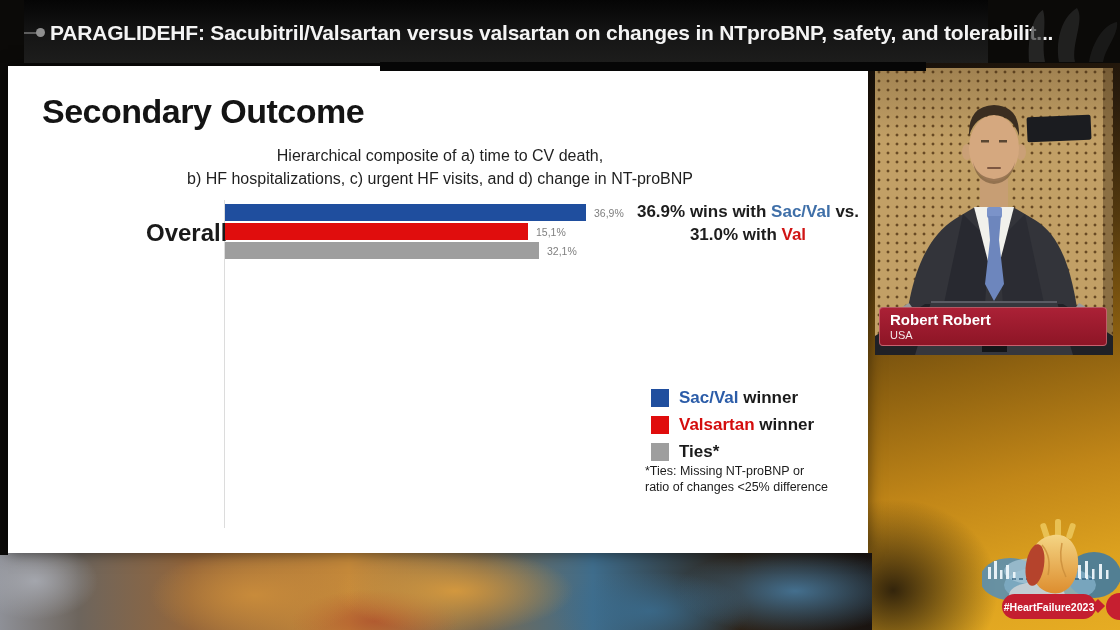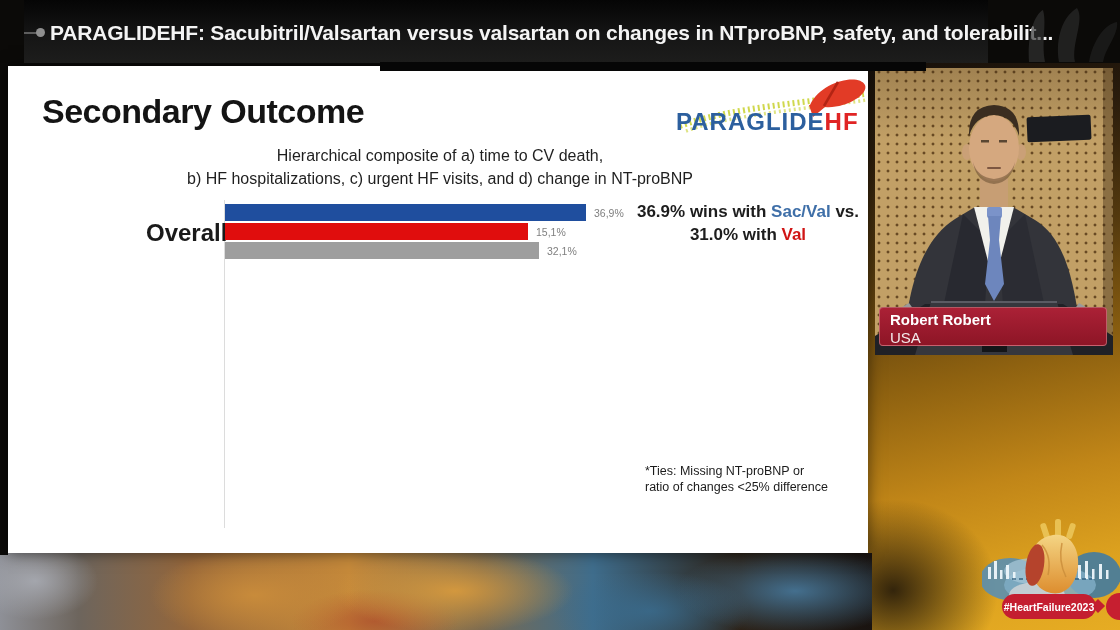--- a/index.html
+++ b/index.html
@@ -70,21 +70,21 @@
   .video { position: absolute; left: 875px; top: 68px; width: 238px; height: 287px; z-index: 4;
     background-color: #c2a066;
     background-image:
       linear-gradient(180deg, rgba(60,40,18,0.25) 0%, rgba(0,0,0,0) 25%),
       radial-gradient(circle at 4px 4px, rgba(88,58,24,0.85) 1.3px, transparent 1.7px);
     background-size: 100% 100%, 9px 9px; overflow: hidden; }
   .nameplate { position: absolute; left: 4px; top: 239px; width: 228px; height: 39px;
     background: linear-gradient(180deg, #ab2136 0%, #8d1526 100%);
     border: 1px solid rgba(255,215,215,0.35); border-radius: 4px; padding: 3px 10px; z-index: 2; }
   .np-name { font-size: 15px; font-weight: bold; color: #ffffff; line-height: 1.2; }
-  .np-country { font-size: 15px; color: #f3e9ea; line-height: 1.2; }
+  .np-country { font-size: 11px; color: #f3e9ea; line-height: 1.2; }
 
   
   .emblem { position: absolute; left: 982px; top: 515px; width: 138px; height: 115px; z-index: 4; }
   .badge { position: absolute; left: 20px; top: 79px; width: 94px; height: 25px; background: #c41e30;
     border-radius: 13px; display: flex; align-items: center; justify-content: center; z-index: 2; }
   .badge-text { font-size: 10.5px; font-weight: bold; color: #ffffff; letter-spacing: 0; white-space: nowrap; }
   .badge-diamond { position: absolute; left: 111px; top: 86px; width: 10px; height: 10px;
     background: #c41e30; transform: rotate(45deg); z-index: 1; }
   .badge-circle { position: absolute; left: 124px; top: 78px; width: 27px; height: 27px;
     border-radius: 50%; background: #c61f30; z-index: 2; }
@@ -106,31 +106,20 @@
     </svg>
     <div class="bullet-line"></div>
     <div class="bullet-dot"></div>
     <div class="titlebar-text">PARAGLIDEHF: Sacubitril/Valsartan versus valsartan on changes in NTproBNP, safety, and tolerabilit...</div>
   </div>
   <div class="notch"></div>
 
   <div class="slide">
     <div class="slide-title">Secondary Outcome</div>
 
-    <div class="logo">
-      <svg class="logo-art" width="200" height="64" viewBox="0 0 200 64">
-        <path d="M8,54 C55,36 140,30 192,22" fill="none" stroke="#c8d12f" stroke-width="6" stroke-dasharray="2 3" opacity="0.85"></path>
-        <path d="M14,59 C60,42 145,36 194,28" fill="none" stroke="#c8d12f" stroke-width="3.5" stroke-dasharray="2 3" opacity="0.6"></path>
-        <path d="M138,33 C149,9 187,1 193,13 C197,23 172,37 153,35 L141,45 L137,33 Z" fill="#e23b26"></path>
-        <path d="M152,34 L166,10" stroke="#b32413" stroke-width="2.5" fill="none"></path>
-      </svg>
-      <div class="logo-text">
-        <span style="color: rgb(44, 95, 158);">PARAGLIDE</span><span style="color: rgb(224, 36, 36);">HF</span>
-      </div>
-    </div>
 
     <div class="slide-subtitle">
       <span>Hierarchical composite of a) time to CV death,</span><br>
       <span>b) HF hospitalizations, c) urgent HF visits, and d) change in NT-proBNP</span>
     </div>
 
     <div class="axis-line"></div>
     <div class="cat-label">Overall</div>
     <div class="bars">
       <div class="bar-row">
@@ -145,20 +134,34 @@
         <div class="bar" style="width: 314px; background: rgb(158, 158, 158);"></div>
         <span class="bar-val">32,1%</span>
       </div>
     </div>
 
     <div class="headline">
       <span>36.9% wins with </span><span style="color: rgb(63, 111, 168);">Sac/Val</span><span> vs.</span><br>
       <span>31.0% with </span><span style="color: rgb(208, 21, 21);">Val</span>
     </div>
 
+    <div class="legend">
+      <div class="legend-row">
+        <span class="swatch" style="background: rgb(31, 78, 158);"></span>
+        <span class="lg-text"><span style="color: rgb(43, 92, 168);">Sac/Val</span><span> winner</span></span>
+      </div>
+      <div class="legend-row">
+        <span class="swatch" style="background: rgb(224, 13, 13);"></span>
+        <span class="lg-text"><span style="color: rgb(212, 13, 13);">Valsartan</span><span> winner</span></span>
+      </div>
+      <div class="legend-row">
+        <span class="swatch" style="background: rgb(158, 158, 158);"></span>
+        <span class="lg-text"><span style="color: rgb(26, 26, 26);">Ties*</span><span></span></span>
+      </div>
+    </div>
     <div class="footnote">
       <span>*Ties: Missing NT-proBNP or</span><br>
       <span>ratio of changes &lt;25% difference</span>
     </div>
   </div>
 
   <div class="video">
     <svg width="238" height="287" viewBox="0 0 238 287" style="position:absolute;left:0;top:0;">
       <rect x="228" y="0" width="10" height="287" fill="rgba(58,38,14,0.4)"></rect>
       <rect x="152" y="48" width="64" height="25" rx="2" fill="#1b1c20" transform="rotate(-2.5 184 60)"></rect>

